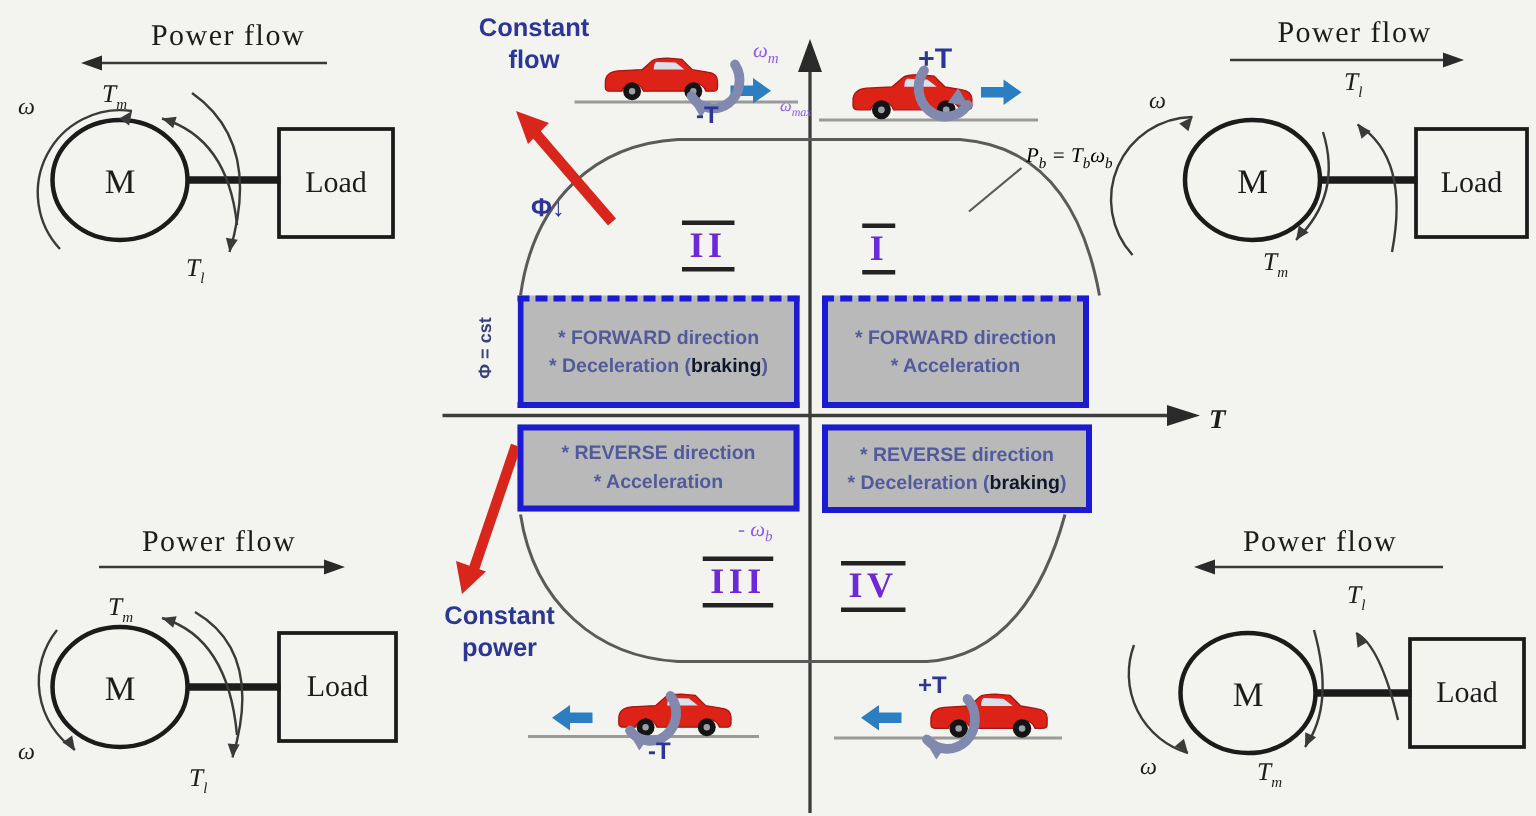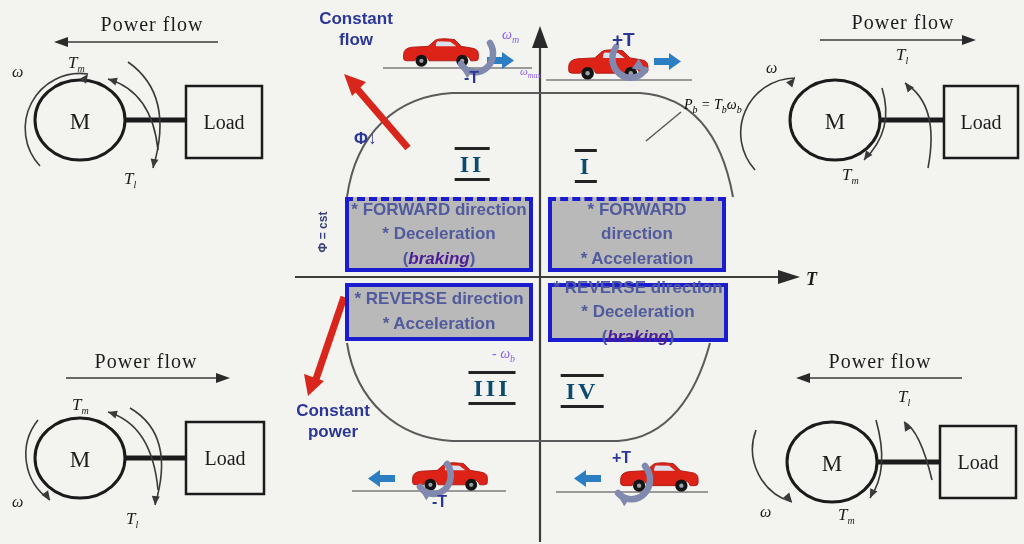--- a/index.html
+++ b/index.html
@@ -15,27 +15,27 @@
   .pf{font-size:20px;letter-spacing:1px;}
   .mlab{font-size:23px;}
   .loadlab{font-size:20px;}
   .omg{font-size:16px;font-style:italic;}
   .tq{font-size:17px;font-style:italic;}
   .tq sub, .eqn sub, .axlab sub{font-size:10px;font-style:italic;}
   .navy{color:#2b3697;font-weight:bold;}
   .blueann{font-size:17px;line-height:1.25;text-align:center;}
   .axlab{font-size:14px;color:#8b5cf6;}
   .eqn{font-size:14px;color:#000000;}
-  .numeral{font-family:"Liberation Serif", serif;font-size:24px;font-weight:bold;color:#0c4a6e;
+  .numeral{font-family:"Liberation Serif", serif;font-size:24px;font-weight:bold;color:#6d28d9;
            border-top:3px solid #222;border-bottom:3px solid #222;padding:1px 5px;letter-spacing:3px;}
   .qbox{position:absolute;box-sizing:border-box;background:#b9b9b9;border:4px solid #1b1bd0;
         display:flex;flex-direction:column;align-items:center;justify-content:center;
-        font-weight:bold;font-size:17px;color:#515a9c;text-align:center;line-height:1.45;}
+        font-weight:bold;font-size:13px;color:#515a9c;text-align:center;line-height:1.45;}
   .qbox.dashtop{border-top-style:dashed;}
-  .wht{color:#4c1d95;font-style:italic;}
+  .wht{color:#0f172a;}
   .cartq{font-size:16px;}
   .fluxcst{font-size:12px;font-weight:bold;color:#3a4179;transform:rotate(-90deg);text-align:center;}
 </style>
 </head>
 <body>
 
 <div id="stage">
 
 <svg class="layer" width="1024" height="544" viewBox="0 0 1024 544">
   <defs>

